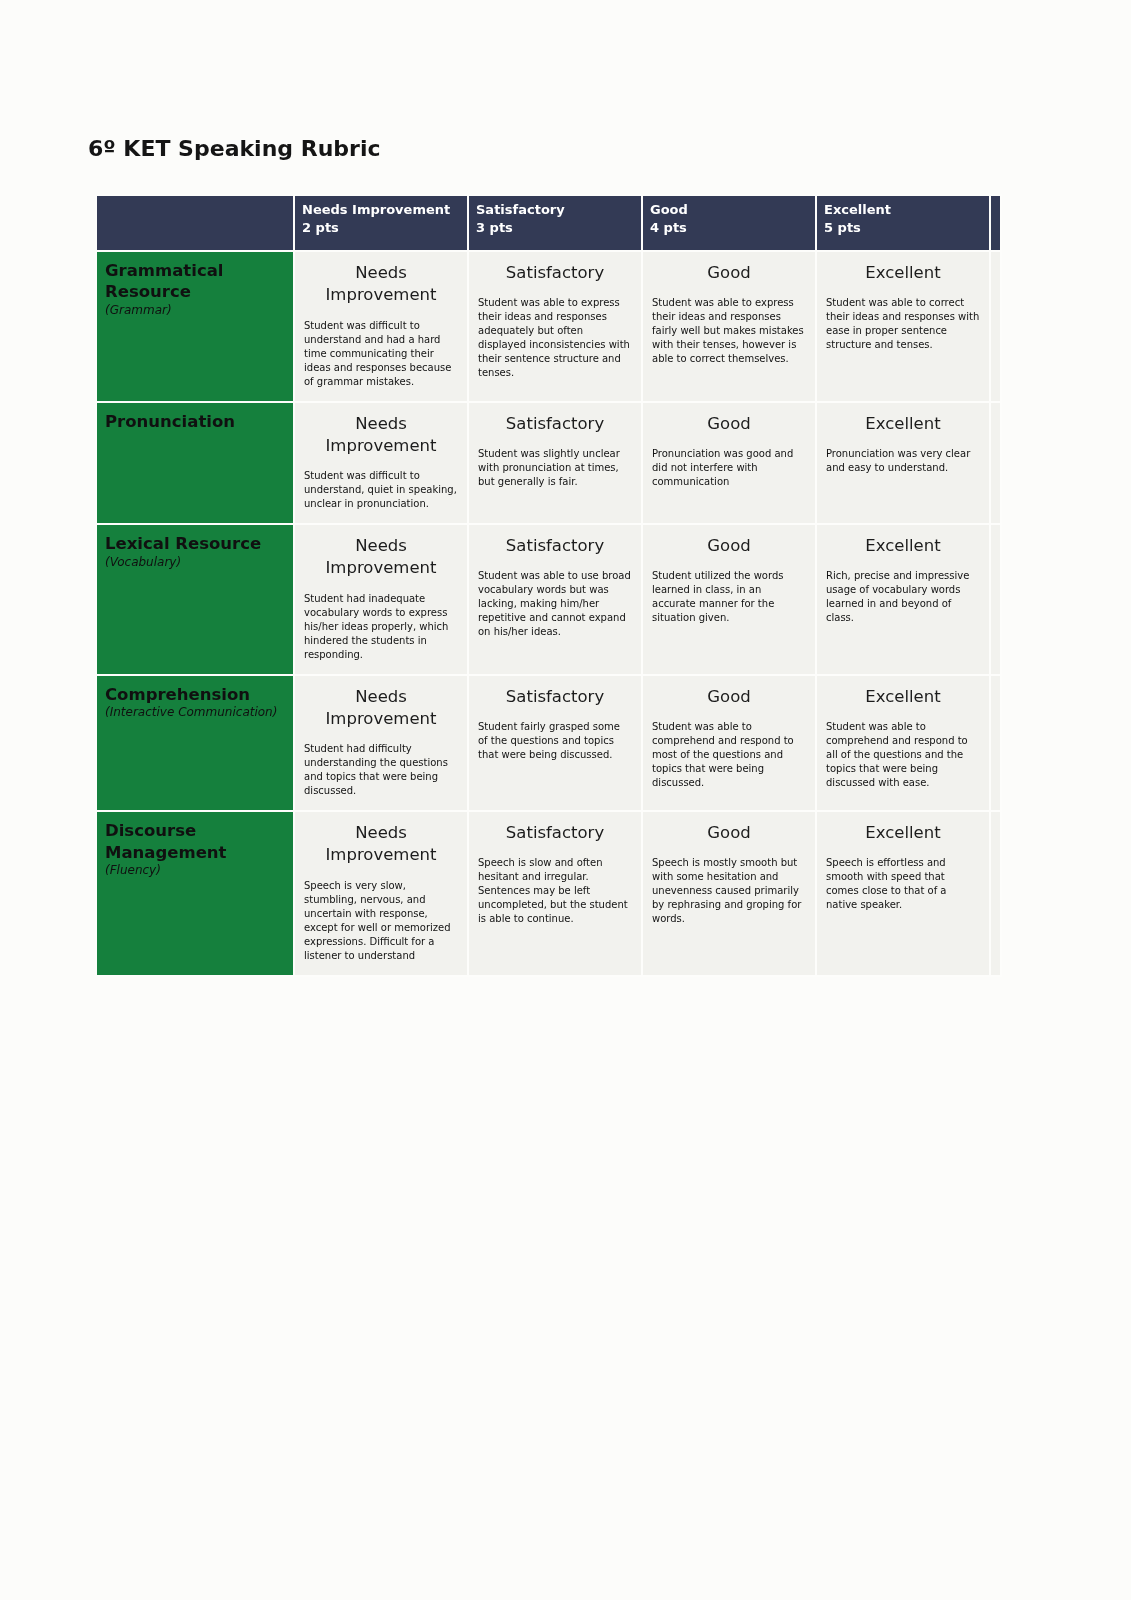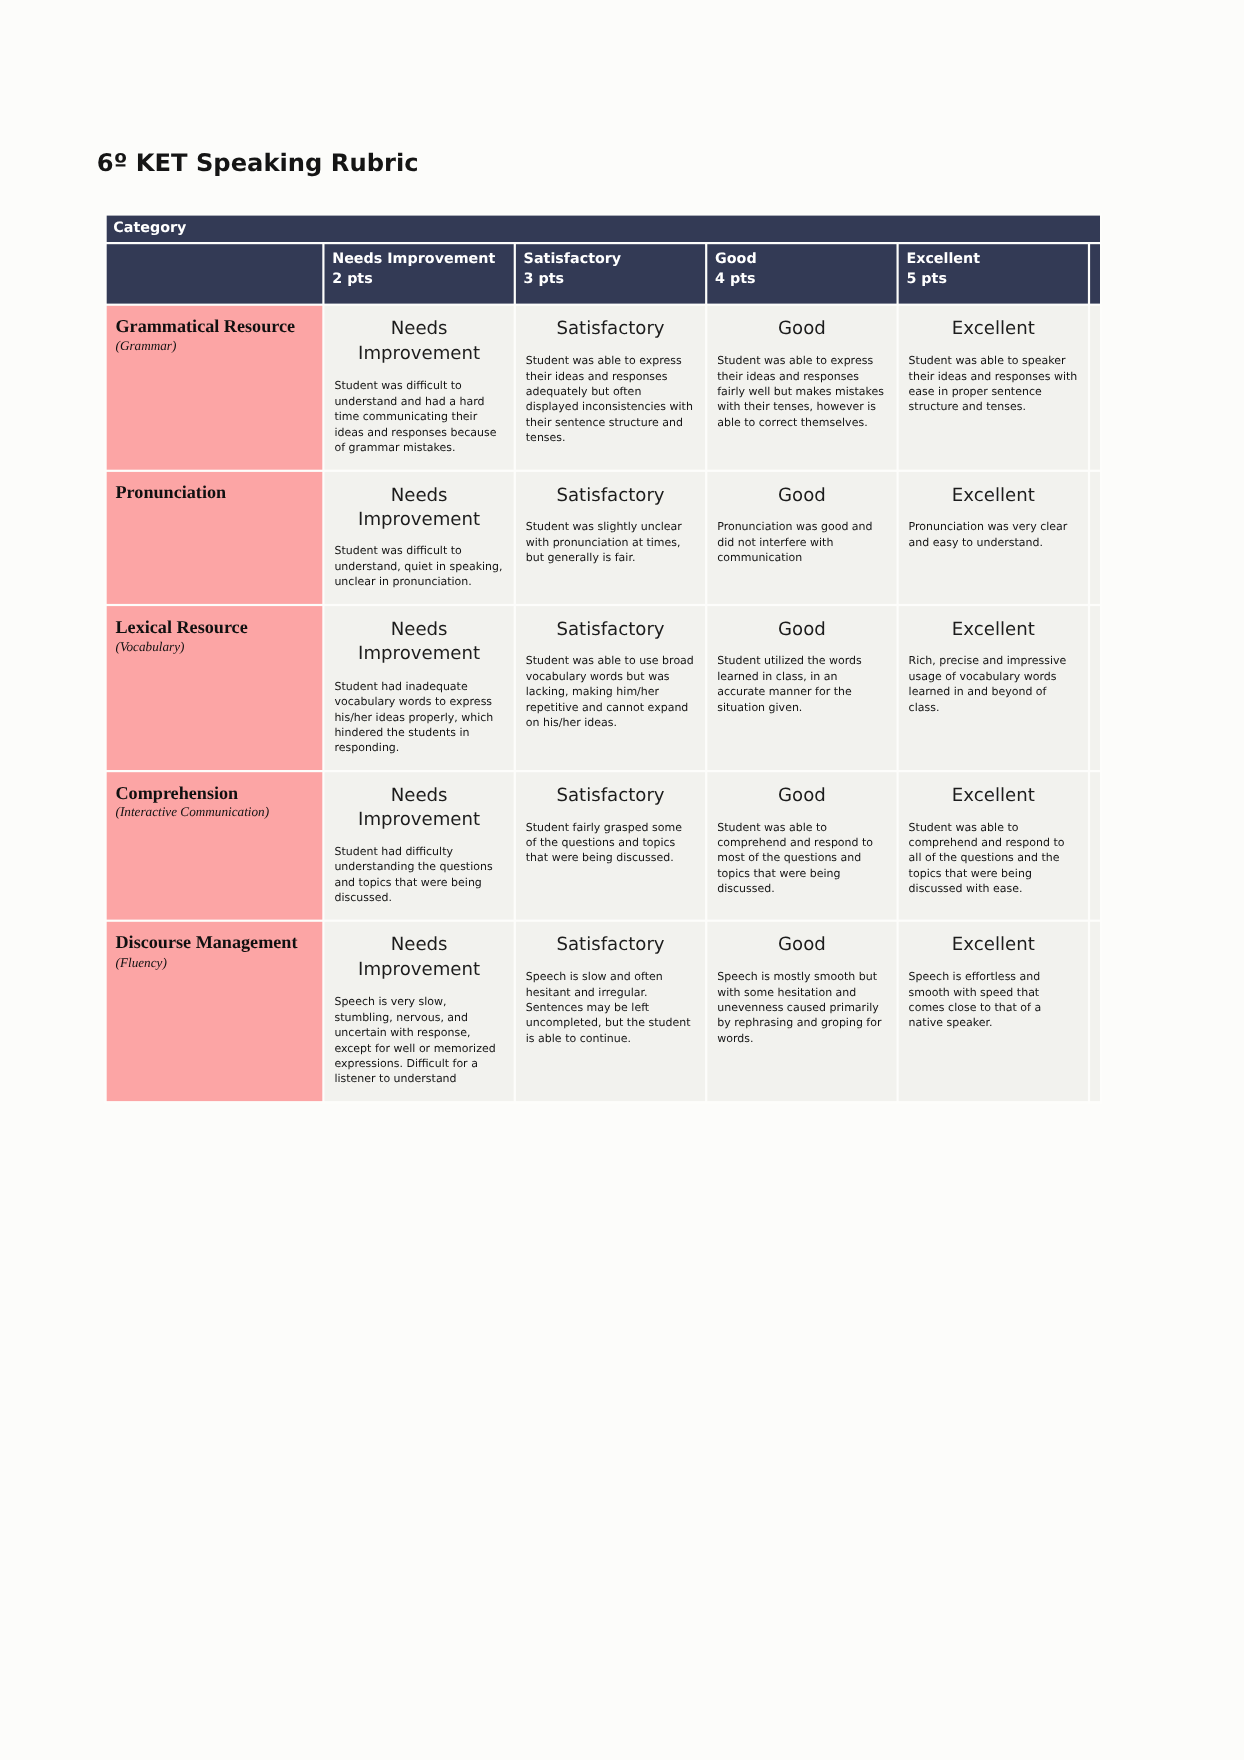--- a/index.html
+++ b/index.html
@@ -48,23 +48,22 @@
     padding: 4px 6px 5px 6px;
   }
   td.col-head {
     padding: 5px 7px 6px 7px;
     height: 54px;
     line-height: 1.35;
   }
   td.col-head .pts { font-weight: 700; }
 
   td.cat-cell {
-    background: #fca5a5;
+    background: #15803d;
     padding: 8px 10px 8px 8px;
-    font-family: Liberation Serif, serif;
   }
   .cat-title {
     font-weight: 700;
     font-size: 16.5px;
     line-height: 1.3;
     color: #101010;
   }
   .cat-sub {
     font-style: italic;
     font-size: 12px;
@@ -102,23 +101,20 @@
     <colgroup>
       <col class="c-cat">
         <col class="c-col">
         <col class="c-col">
         <col class="c-col">
         <col class="c-col">
         <col class="c-edge">
     </colgroup>
 
     <tbody>
-        <tr>
-      <td class="hdr category-banner" colspan="6">Category</td>
-    </tr>
 
     <tr>
       <td class="hdr col-head"></td>
       <td class="hdr col-head">
         <div>Needs Improvement</div>
         <div class="pts">2 pts</div>
       </td>
       <td class="hdr col-head">
         <div>Satisfactory</div>
         <div class="pts">3 pts</div>
@@ -146,21 +142,21 @@
       <td class="desc-cell">
         <div class="cell-head">Satisfactory</div>
         <div class="cell-text">Student was able to express their ideas and responses adequately but often displayed inconsistencies with their sentence structure and tenses.</div>
       </td>
       <td class="desc-cell">
         <div class="cell-head">Good</div>
         <div class="cell-text">Student was able to express their ideas and responses fairly well but makes mistakes with their tenses, however is able to correct themselves.</div>
       </td>
       <td class="desc-cell">
         <div class="cell-head">Excellent</div>
-        <div class="cell-text">Student was able to speaker their ideas and responses with ease in proper sentence structure and tenses.</div>
+        <div class="cell-text">Student was able to correct their ideas and responses with ease in proper sentence structure and tenses.</div>
       </td>
       <td class="edge-body"></td>
     </tr>
 
     <tr>
       <td class="cat-cell">
         <div class="cat-title">Pronunciation</div>
         <div class="cat-sub"></div>
       </td>
       <td class="desc-cell">

